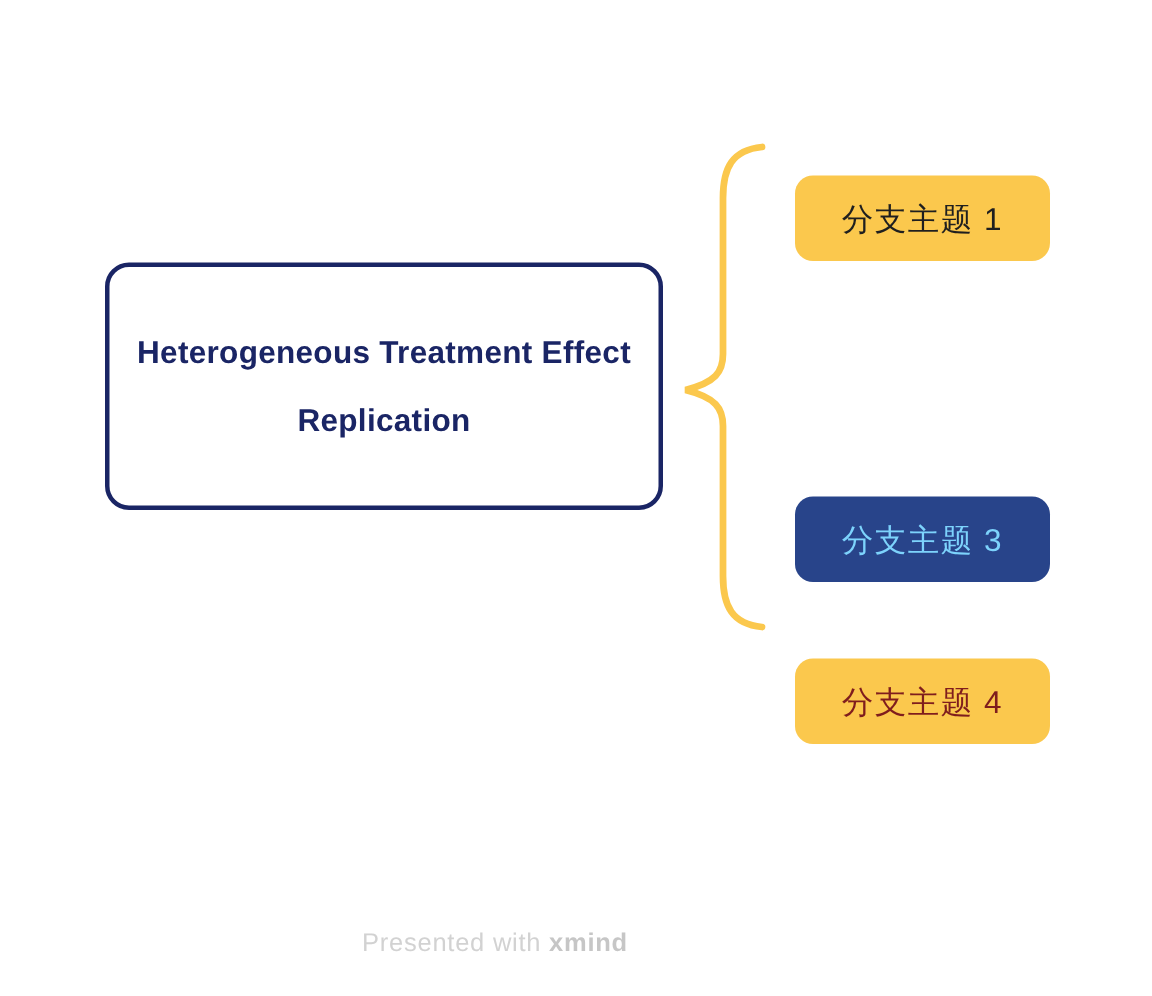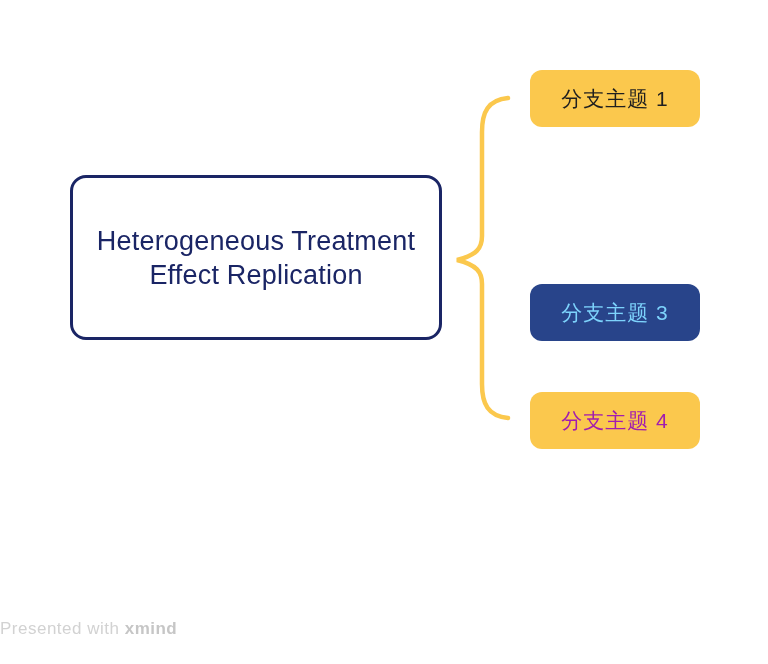--- a/index.html
+++ b/index.html
@@ -25,23 +25,23 @@
     background: #ffffff;
     border: 3px solid #1a2565;
     border-radius: 16px;
     display: flex;
     align-items: center;
     justify-content: center;
     text-align: center;
     cursor: pointer;
   }
   .central-topic .topic-text {
-    font-size: 27px;
-    font-weight: 400;
-    line-height: 34px;
+    font-size: 21px;
+    font-weight: 700;
+    line-height: 45px;
     color: #1a2565;
     letter-spacing: 0.2px;
     max-width: 330px;
   }
   .brace-svg {
     position: absolute;
     left: 448px;
     top: 88px;
     width: 66px;
     height: 340px;
@@ -49,36 +49,37 @@
   .branch {
     position: absolute;
     left: 530px;
     width: 170px;
     height: 57px;
     border-radius: 12px;
     display: flex;
     align-items: center;
     justify-content: center;
     cursor: pointer;
+    margin-top: 47px;
   }
   .branch .branch-text {
     font-size: 21px;
     font-weight: 400;
     letter-spacing: 1px;
   }
   .branch-1 { top: 70px; }
   .branch-2 { top: 177px; }
   .branch-3 { top: 284px; }
   .branch-4 { top: 392px; }
   .watermark {
     position: absolute;
     top: 619px;
     left: 0;
     width: 660px;
-    text-align: left;
+    text-align: center;
     font-size: 17px;
     letter-spacing: 0.5px;
   }
   .watermark .wm-prefix { font-weight: 400; }
   .watermark .wm-brand { font-weight: 700; }
 </style>
 </head>
 <body style="background: rgb(255, 255, 255);">
 
 <div class="canvas">
@@ -99,21 +100,21 @@
 
   <div class="branch branch-1" style="background-color: rgb(251, 200, 77); color: rgb(31, 31, 31);">
     <span class="branch-text">分支主题 1</span>
   </div>
 
 
   <div class="branch branch-3" style="background-color: rgb(40, 68, 138); color: #7dd3fc;">
     <span class="branch-text">分支主题 3</span>
   </div>
 
-  <div class="branch branch-4" style="background-color: rgb(251, 200, 77); color: #a21caf;">
+  <div class="branch branch-4" style="background-color: rgb(251, 200, 77); color: #7f1d1d;">
     <span class="branch-text">分支主题 4</span>
   </div>
 
   <div class="watermark">
     <span class="wm-prefix" style="color: rgb(210, 210, 210);">Presented with </span><span class="wm-brand" style="color: rgb(198, 198, 198);">xmind</span>
   </div>
 
 </div>
 
 </body></html>

